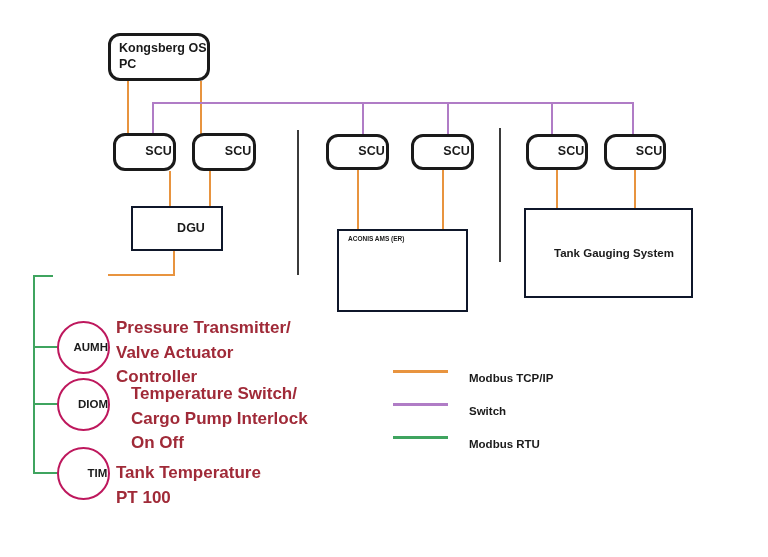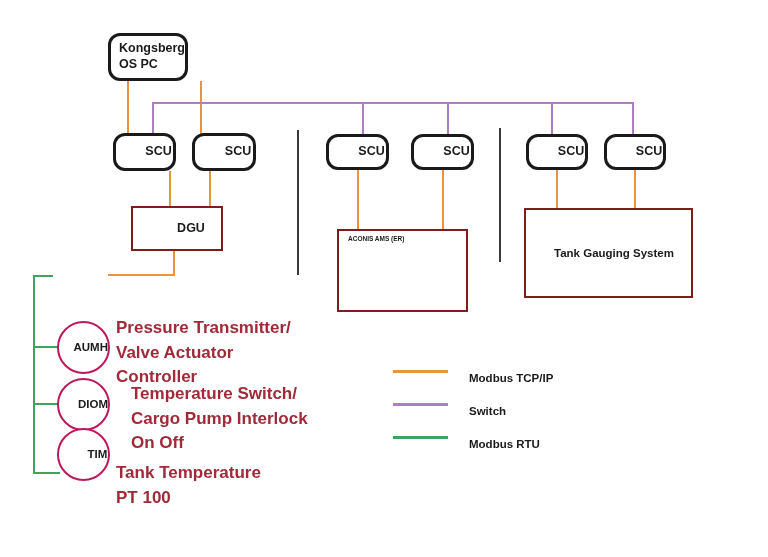--- a/index.html
+++ b/index.html
@@ -22,39 +22,39 @@
     display: flex;
     align-items: center;
     background: #ffffff;
     z-index: 5;
   }
   .rounded {
     border: 3px solid #1a1a1a;
     border-radius: 12px;
   }
   .sq {
-    border: 2px solid #7f1d1d;
+    border: 2px solid #0f172a;
   }
   .circle {
     border: 2px solid #be185d;
     border-radius: 50%;
     justify-content: flex-end;
   }
   .node-label {
     width: 100%;
     font-weight: bold;
     color: #1a1a1a;
     line-height: 1.25;
     padding-left: 28px;
   }
   .lbl-center { text-align: center; }
   .lbl-left   { text-align: left; padding-left: 10px; }
 
   
-  #node-kongsberg { left: 108px; top: 33px;  width: 80px; height: 48px; }
+  #node-kongsberg { left: 108px; top: 33px;  width: 102px; height: 48px; }
   #node-kongsberg .node-label { font-size: 12.5px; padding-left: 8px; }
 
   #node-scu-1 { left: 113px; top: 133px; width: 63px; height: 38px; }
   #node-scu-2 { left: 192px; top: 133px; width: 64px; height: 38px; }
   #node-scu-3 { left: 326px; top: 134px; width: 63px; height: 36px; }
   #node-scu-4 { left: 411px; top: 134px; width: 63px; height: 36px; }
   #node-scu-5 { left: 526px; top: 134px; width: 62px; height: 36px; }
   #node-scu-6 { left: 604px; top: 134px; width: 62px; height: 36px; }
   .scu .node-label { font-size: 12.5px; }
 
@@ -65,21 +65,21 @@
   #node-cpm .node-label { font-size: 12px; color: #a02a38; }
 
   #node-aconis { left: 337px; top: 229px; width: 131px; height: 83px; }
   #node-aconis .node-label { font-size: 6.5px; padding-left: 9px; padding-top: 4px; }
 
   #node-tgs { left: 524px; top: 208px; width: 169px; height: 90px; }
   #node-tgs .node-label { font-size: 11.5px; padding-left: 28px; }
 
   #node-aumh { left: 57px; top: 321px; width: 53px; height: 53px; }
   #node-diom { left: 57px; top: 378px; width: 53px; height: 53px; }
-  #node-tim  { left: 57px; top: 428px; width: 53px; height: 53px; }
+  #node-tim  { left: 57px; top: 447px; width: 53px; height: 53px; }
   .circle .node-label { font-size: 11.5px; }
 
   
   .desc {
     position: absolute;
     color: #a02a38;
     font-weight: bold;
     font-size: 17px;
     line-height: 1.45;
     white-space: pre-line;

